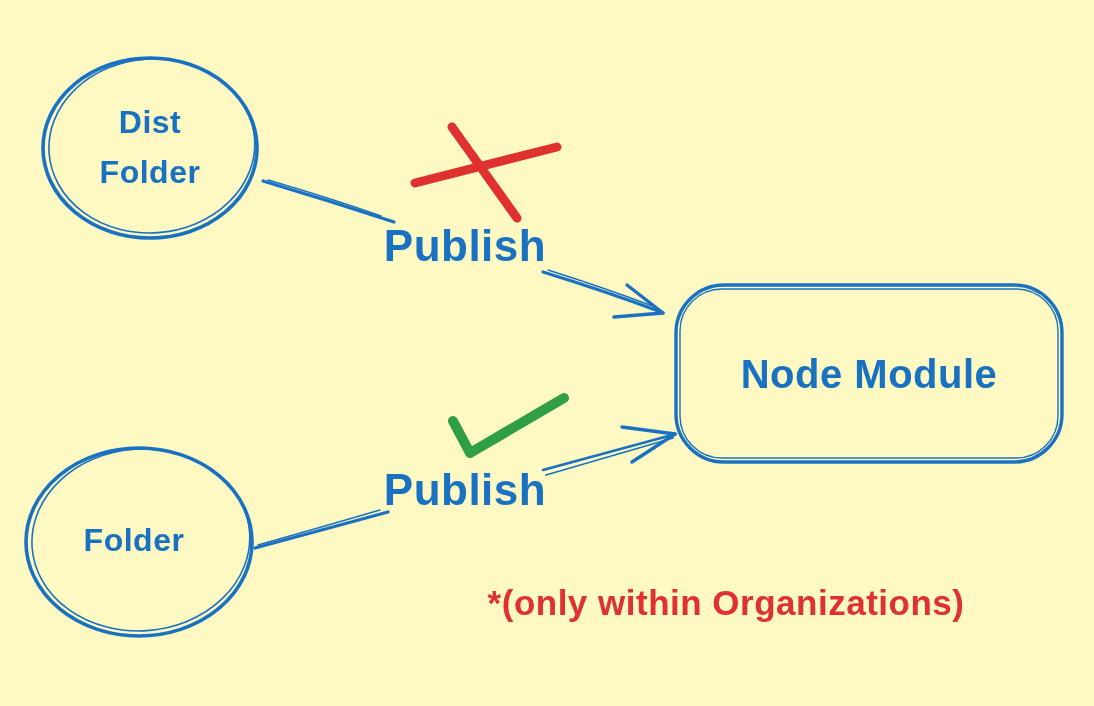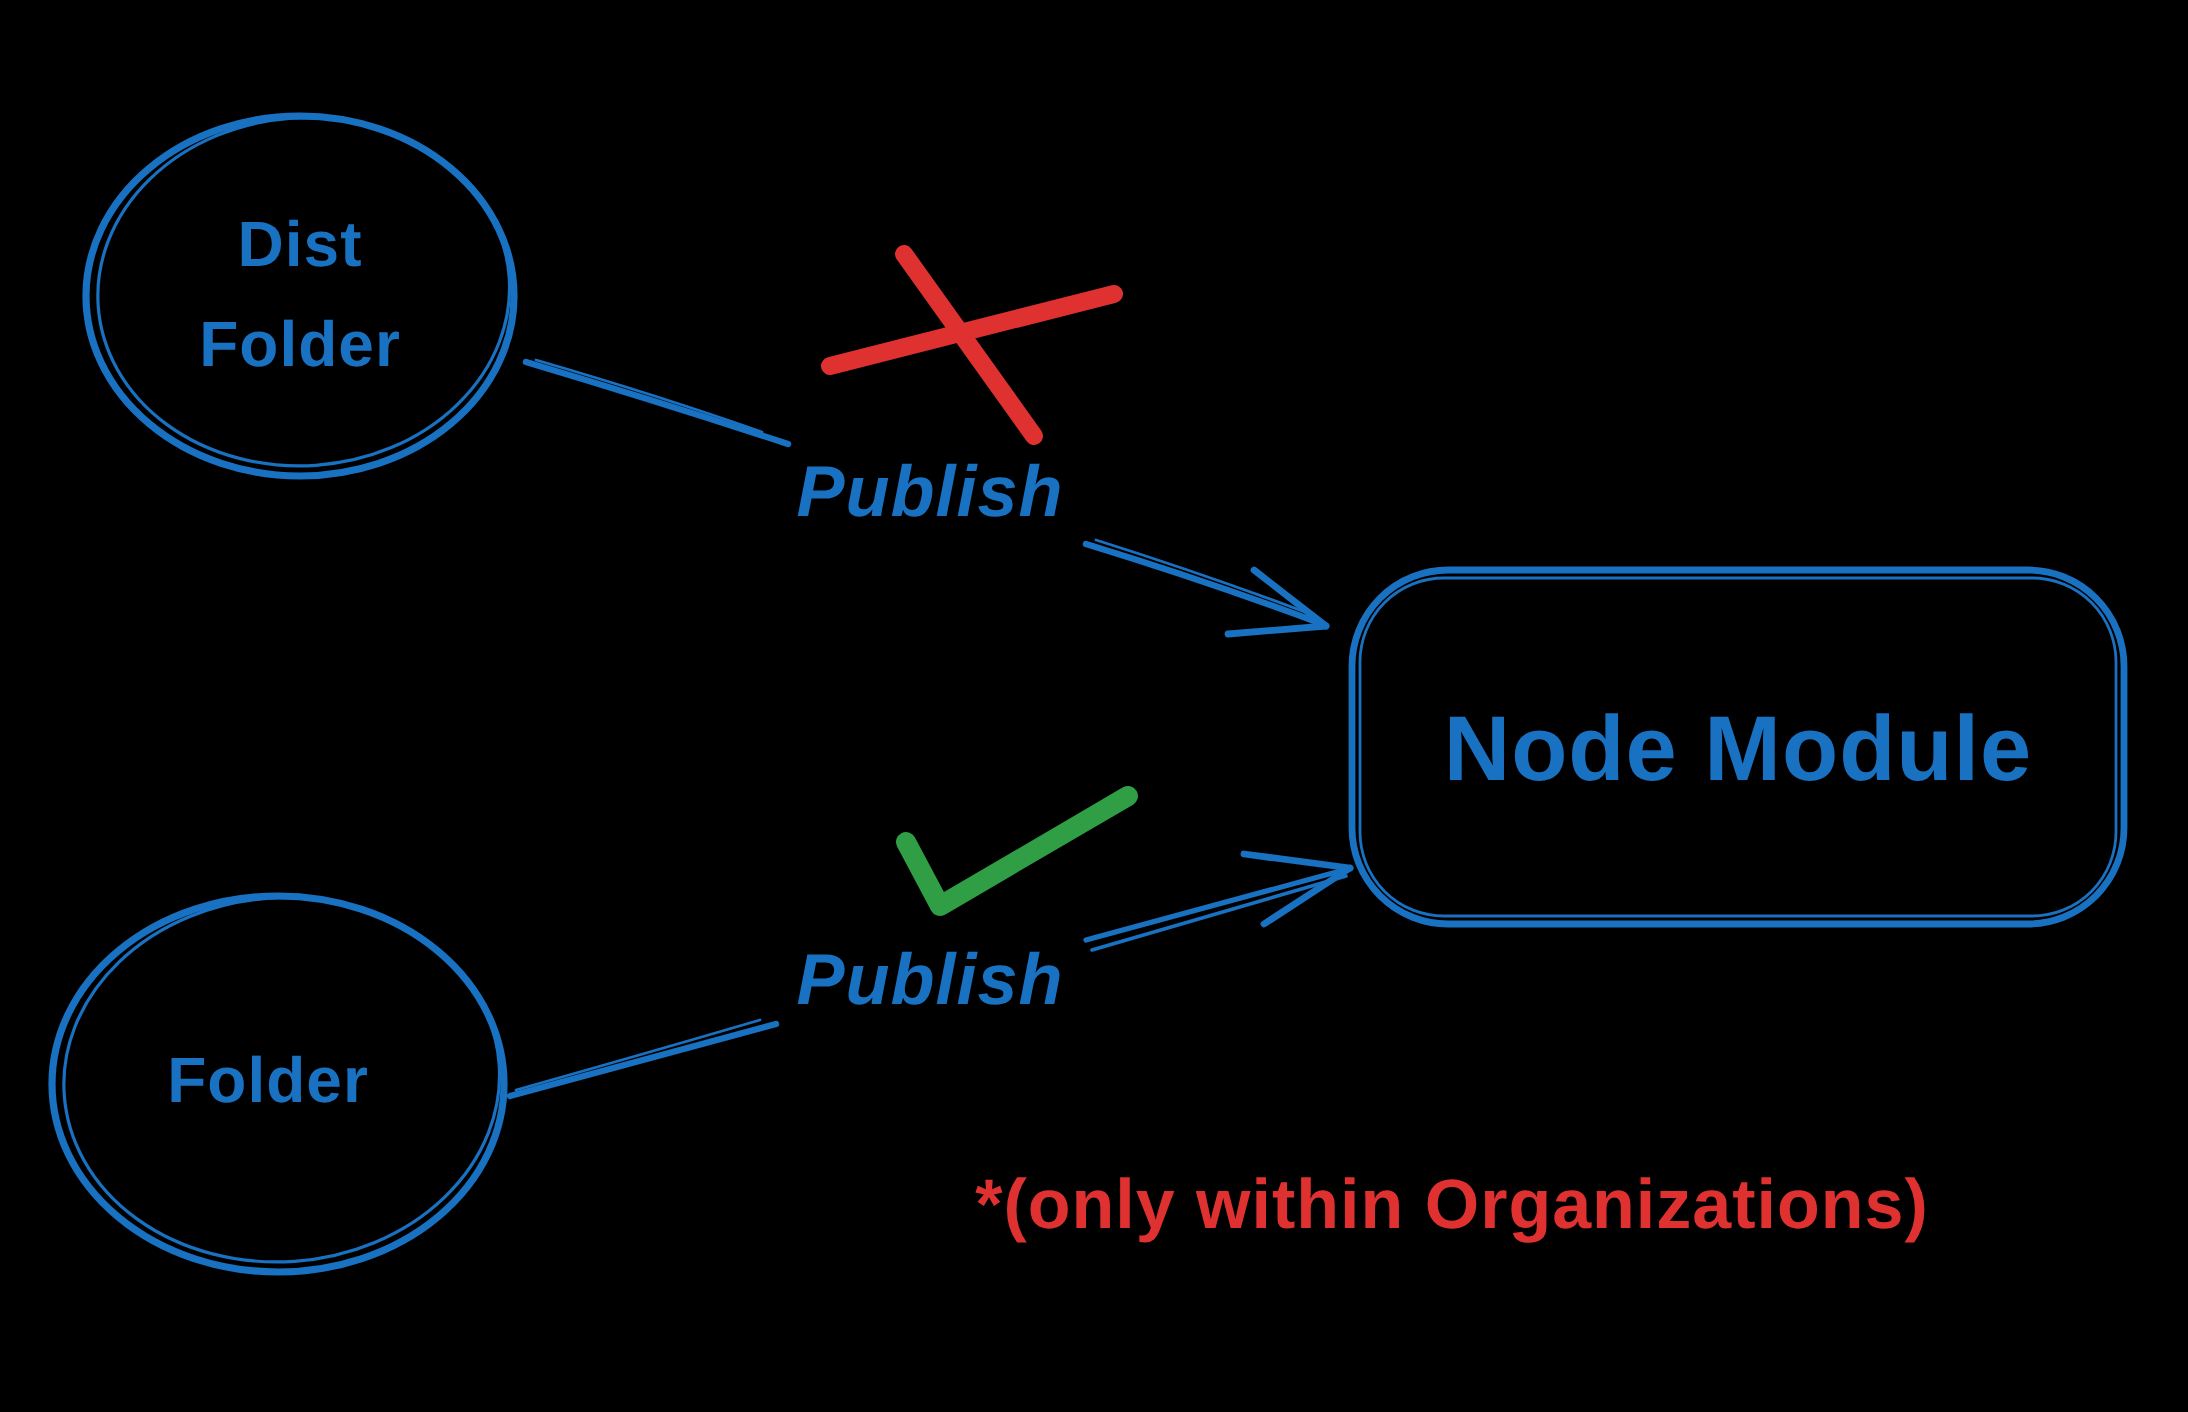--- a/index.html
+++ b/index.html
@@ -4,43 +4,43 @@
 <style>
   html, body {
     margin: 0;
     padding: 0;
     background: #ffffff;
   }
   .canvas {
     position: relative;
     width: 1094px;
     height: 706px;
-    background: #000000;
+    background: #fef9c3;
     overflow: hidden;
     font-family: "Liberation Sans", sans-serif;
   }
   .canvas svg {
     position: absolute;
     left: 0;
     top: 0;
   }
   .label {
     position: absolute;
     transform: translate(-50%, -50%);
     font-weight: 700;
     text-align: center;
     white-space: nowrap;
     letter-spacing: 0.5px;
     user-select: none;
   }
   .label.blue { color: #1971c2; }
   .label.red  { color: #e03131; }
   .node-label { font-size: 32px; line-height: 50px; }
-  .edge-label { font-size: 36px; font-style: italic; }
-  .box-label  { font-size: 46px; }
+  .edge-label { font-size: 44px; }
+  .box-label  { font-size: 40px; }
   .note-label { font-size: 35px; }
 </style>
 </head>
 <body>
 
 <div class="canvas">
 
   <svg width="1094" height="706" viewBox="0 0 1094 706">
 
     <g fill="none" stroke="#1971c2" stroke-linecap="round">

